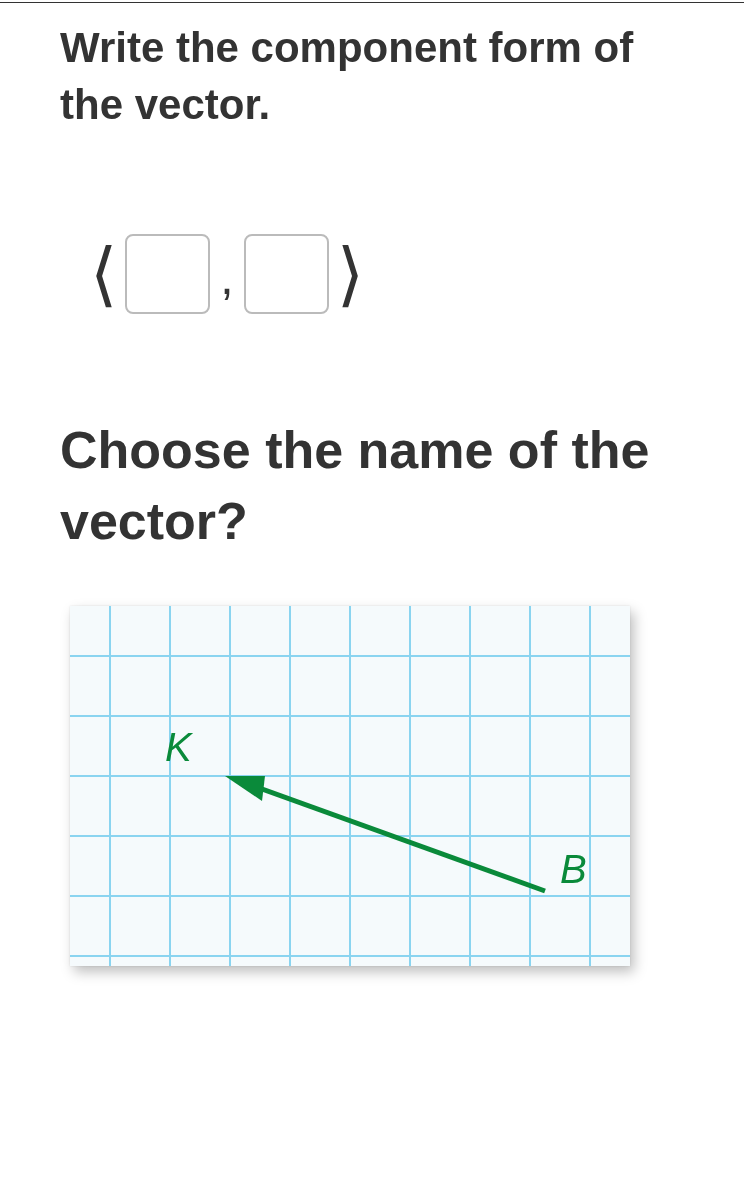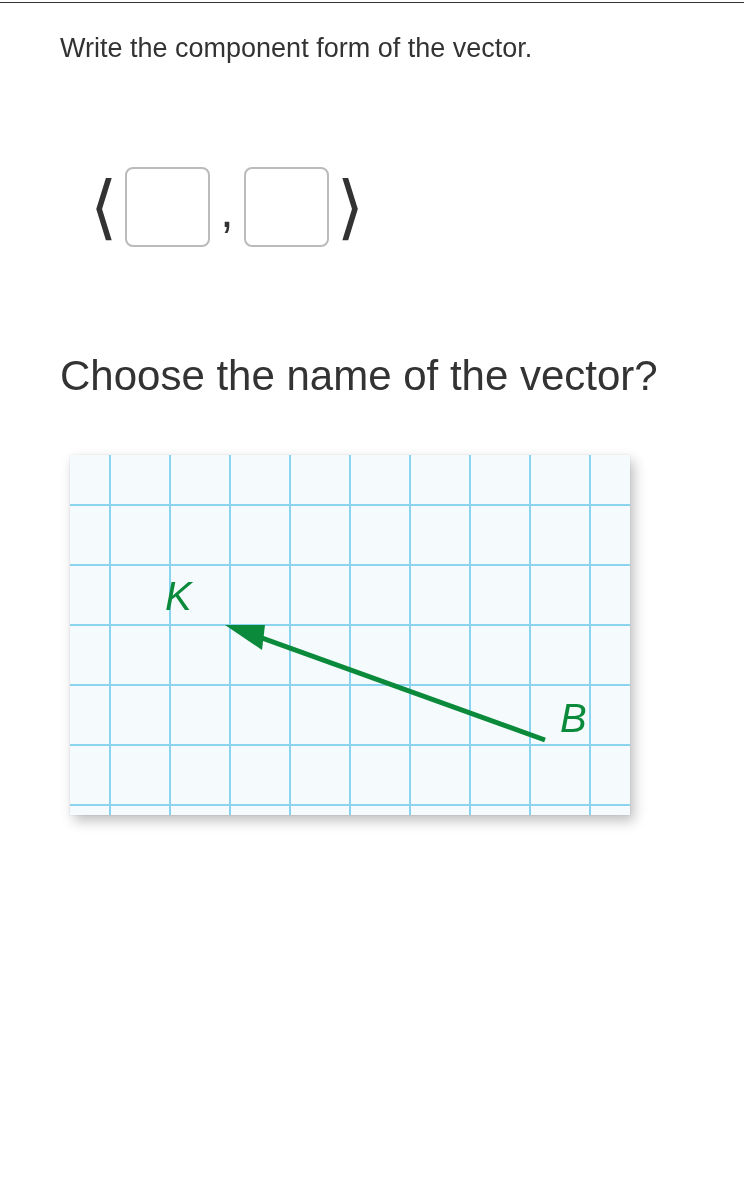--- a/index.html
+++ b/index.html
@@ -17,25 +17,25 @@
     }
     .top-line {
       position: absolute;
       top: 2px;
       left: 0;
       right: 0;
       height: 1px;
       background: #333;
     }
     .question-1 {
-      font-size: 27px;
+      font-size: 42px;
       color: #333;
       line-height: 1.35;
-      margin-top: 10px;
       margin-bottom: 100px;
+      font-weight: bold;
     }
     .vector-notation {
       display: flex;
       align-items: center;
       font-size: 52px;
       color: #333;
       margin-left: 30px;
       margin-bottom: 100px;
       gap: 8px;
     }
@@ -54,24 +54,25 @@
       text-align: center;
       outline: none;
     }
     .comma {
       font-size: 48px;
       margin: 0 2px;
       align-self: flex-end;
       padding-bottom: 10px;
     }
     .question-2 {
-      font-size: 42px;
+      font-size: 52px;
       color: #333;
       line-height: 1.35;
       margin-bottom: 50px;
+      font-weight: bold;
     }
     .graph-container {
       width: 560px;
       height: 360px;
       margin-left: 10px;
       background: #f5fafc;
       box-shadow: 4px 6px 12px rgba(0,0,0,0.25), 0 0 2px rgba(0,0,0,0.1);
       position: relative;
       overflow: hidden;
     }

